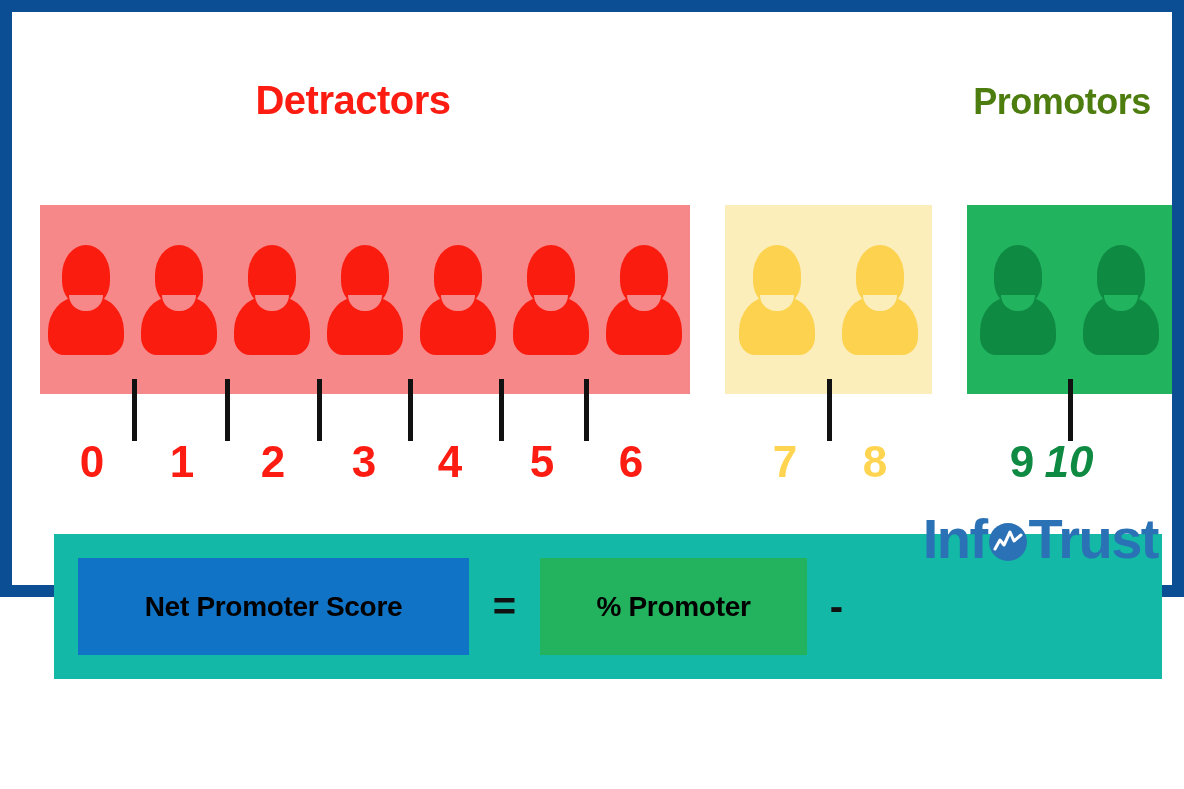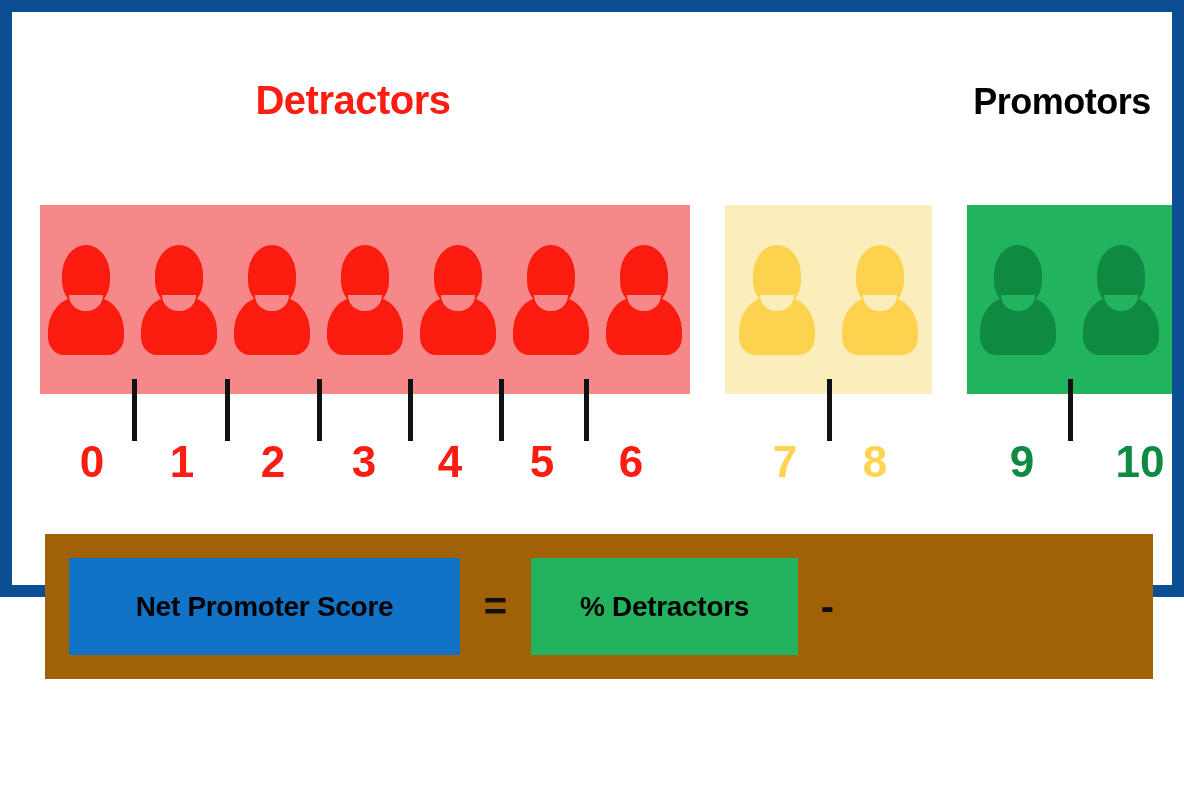--- a/index.html
+++ b/index.html
@@ -35,21 +35,21 @@
   #heading-detractors {
     left: 16px; top: 68px; width: 650px;
     font-size: 40px; color: #fc1c12;
   }
   #heading-passives {
     left: 701px; top: 72px; width: 205px;
     font-size: 36px; color: #ffd651;
   }
   #heading-promotors {
     left: 940px; top: 72px; width: 220px;
-    font-size: 36px; color: #000000;
+    font-size: 36px; color: #4d7c0f;
   }
 
   
   .band { position: absolute; display: flex; align-items: center; }
   #band-detractors {
     left: 28px; top: 193px; width: 650px; height: 189px;
     background: #f7888a;
     justify-content: space-between;
     padding: 0 8px;
   }
@@ -107,22 +107,22 @@
     text-align: center;
     white-space: nowrap;
   }
   .num-red { color: #fc1c12; }
   .num-yellow { color: #ffd450; }
   .num-green { color: #0e8a42; }
 
   
   #formula-bar {
     position: absolute;
-    left: 33px; top: 522px; width: 1108px; height: 145px;
-    background: #a16207;
+    left: 42px; top: 522px; width: 1108px; height: 145px;
+    background: #14b8a6;
     display: flex;
     align-items: center;
     padding: 0 24px;
   }
   .formula-box {
     height: 97px;
     display: flex;
     align-items: center;
     justify-content: center;
     color: #000000;
@@ -245,24 +245,34 @@
     <div class="num num-red" style="left:231px; top:428px; width:60px;">2</div>
     <div class="num num-red" style="left:322px; top:428px; width:60px;">3</div>
     <div class="num num-red" style="left:408px; top:428px; width:60px;">4</div>
     <div class="num num-red" style="left:500px; top:428px; width:60px;">5</div>
     <div class="num num-red" style="left:589px; top:428px; width:60px;">6</div>
 
     <div class="num num-yellow" style="left:743px; top:428px; width:60px;">7</div>
     <div class="num num-yellow" style="left:833px; top:428px; width:60px;">8</div>
 
     <div class="num num-green" style="left:980px;  top:428px; width:60px;">9</div>
-    <div class="num num-green" style="left:1088px; top:428px; width:80px;">10</div>
+    <div class="num num-green" style="left:1017px; top:428px; width:80px;font-style:italic;">10</div>
 
     <div id="formula-bar">
       <div class="formula-box" id="box-nps">Net Promoter Score</div>
       <div class="operator" id="op-equals">=</div>
-      <div class="formula-box" id="box-promoters">% Detractors</div>
+      <div class="formula-box" id="box-promoters">% Promoter</div>
       <div class="operator" id="op-minus">-</div>
     </div>
 
+    <div id="logo">
+      <span>Inf</span>
+      <span id="logo-mark">
+        <svg width="40" height="40" viewBox="0 0 40 40" aria-hidden="true">
+          <circle cx="20" cy="20" r="19" fill="#2a72b5"></circle>
+          <polyline points="7,27 12,18 16,23 22,10 26,19 33,13" fill="none" stroke="#ffffff" stroke-width="3" stroke-linecap="round" stroke-linejoin="round"></polyline>
+        </svg>
+      </span>
+      <span>Trust</span>
+    </div>
 
   </div>
 </div>
 
 </body></html>

